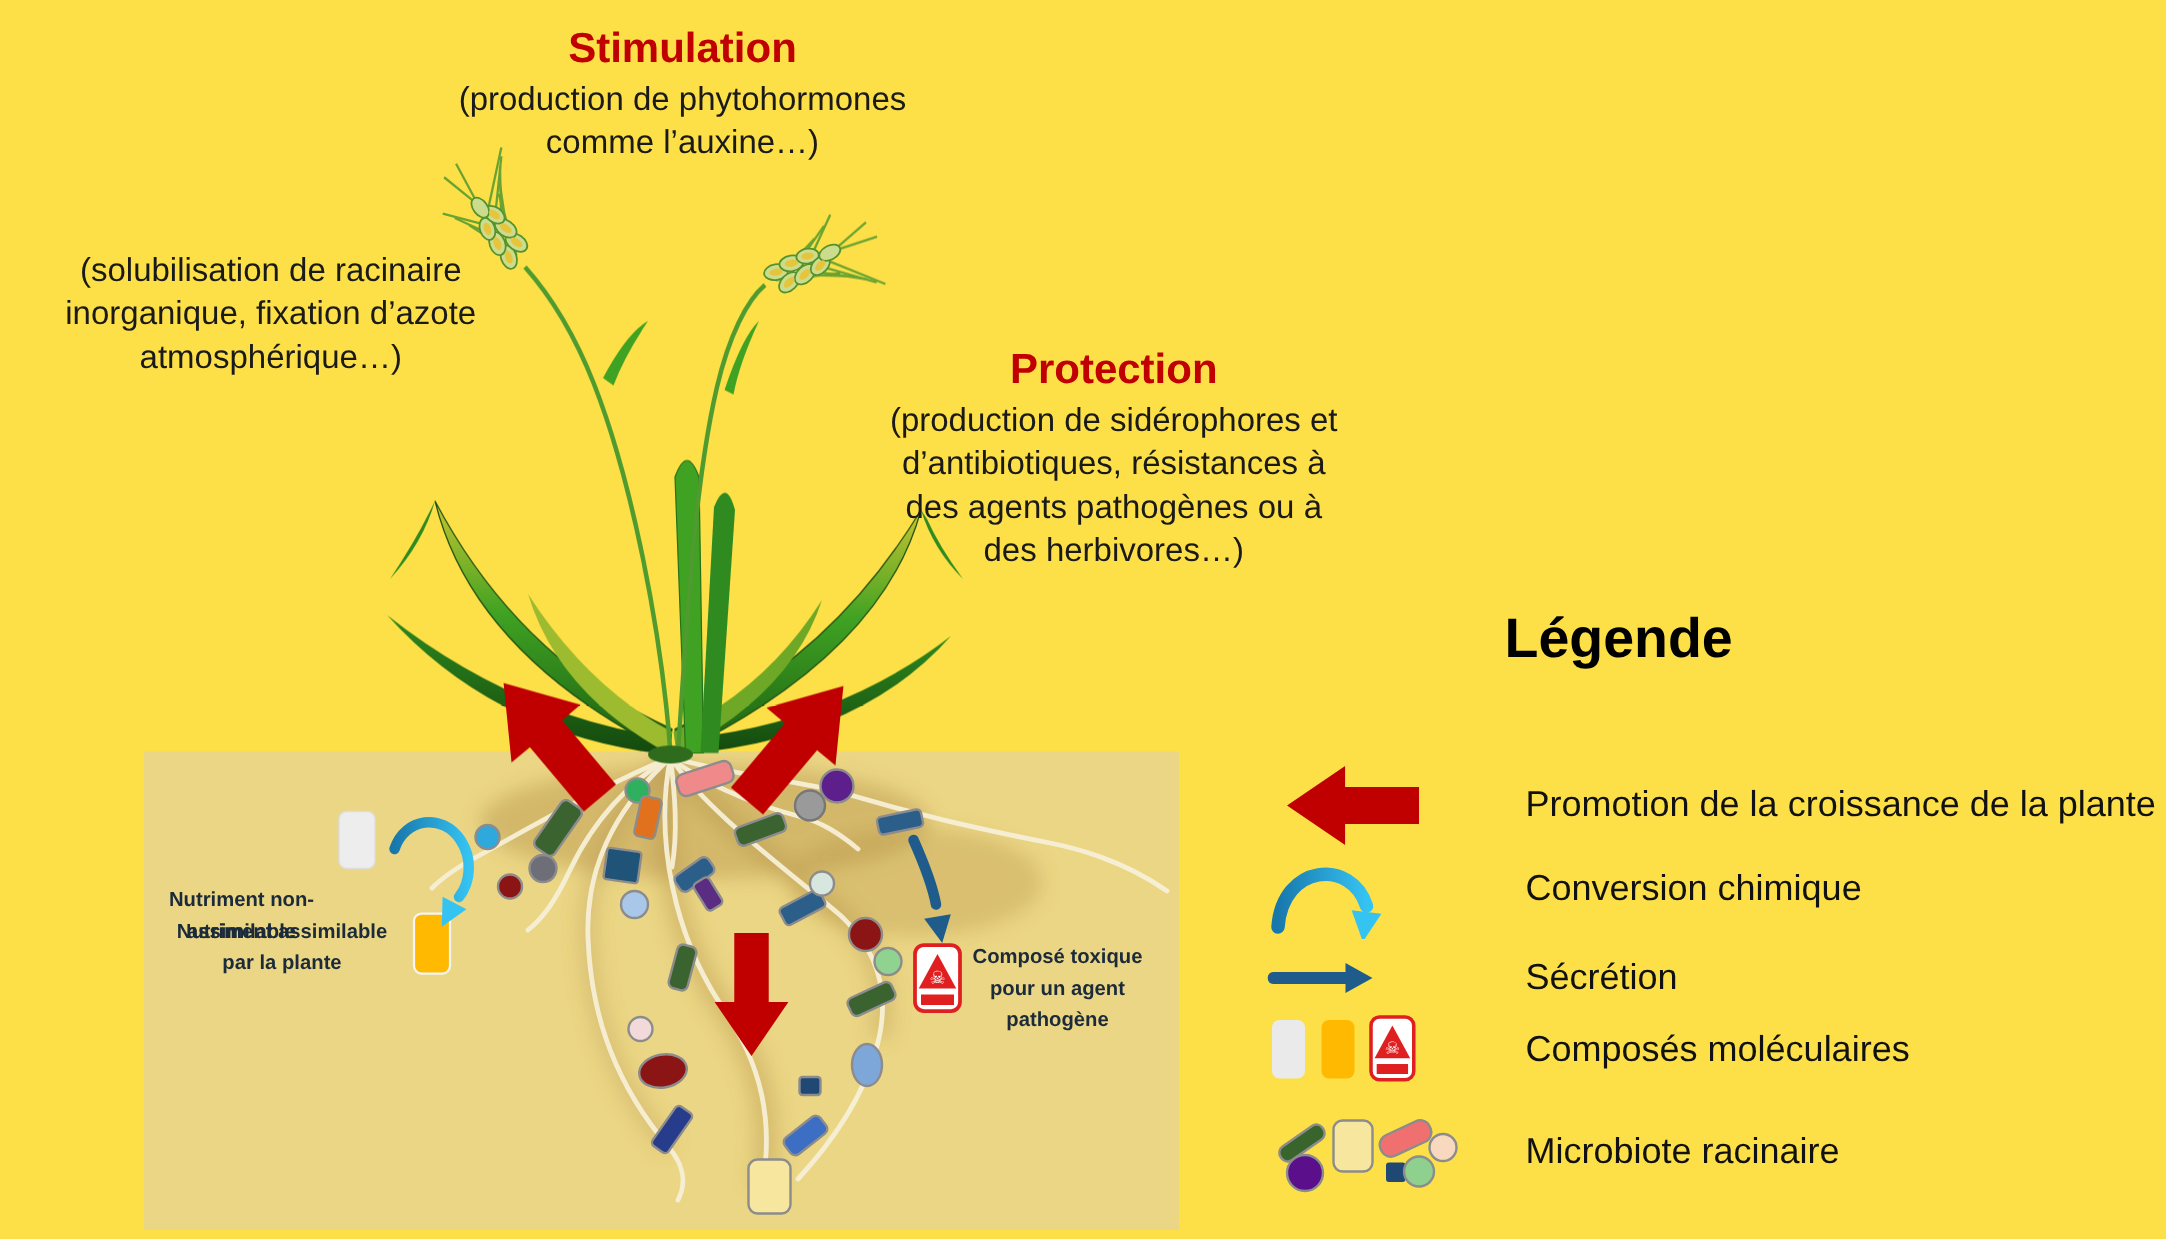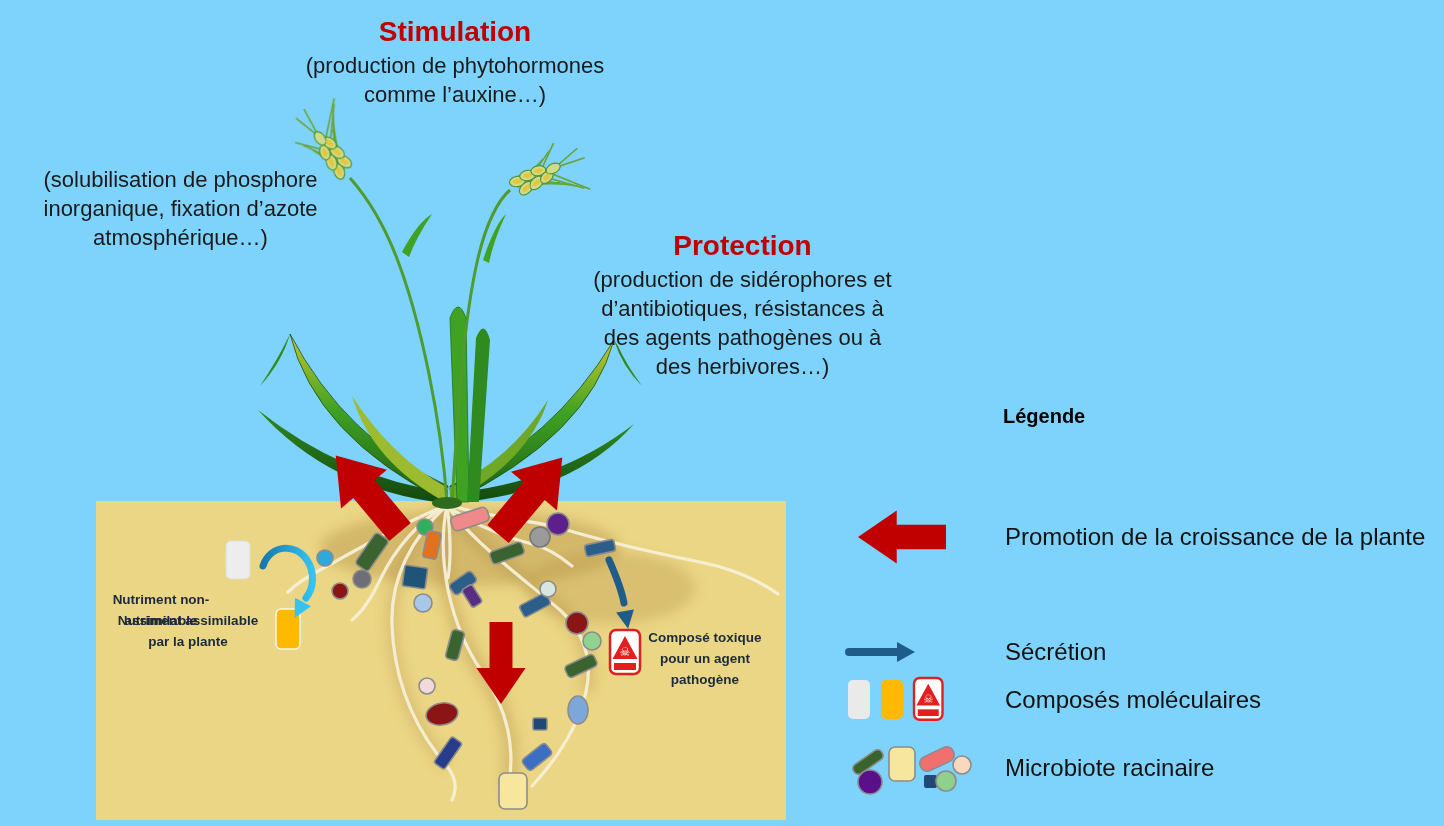--- a/index.html
+++ b/index.html
@@ -1,38 +1,38 @@
 <!DOCTYPE html>
 <html><head>
 <meta charset="utf-8">
 <style>
   html,body{margin:0;padding:0;background:#fff;}
-  .stage{position:relative;width:1444px;height:826px;background:#7dd3fc;overflow:hidden;
+  .stage{position:relative;width:1444px;height:826px;background:#fde047;overflow:hidden;
          font-family:"Liberation Sans", sans-serif;}
   .layer{position:absolute;inset:0;}
   svg{display:block;}
 
   
   .ann{position:absolute;text-align:center;z-index:3;}
   .ann-title{color:#C00000;font-weight:bold;font-size:28px;line-height:1.25;}
   .ann-desc{color:#1a1a1a;font-size:22px;line-height:1.32;white-space:pre-line;margin-top:2px;}
   #ann-stim{left:260px;top:14px;width:390px;}
   #ann-fert{left:8px;top:163px;width:345px;}
   #ann-prot{left:575px;top:228px;width:335px;}
 
   
   .soil-label{position:absolute;z-index:3;font-weight:bold;font-size:13.5px;color:#1C2B3A;
               text-align:center;white-space:pre-line;line-height:1.55;}
   #lbl-non{left:96px;top:546px;width:130px;margin-top:44px;}
   #lbl-assim{left:98px;top:611px;width:180px;text-align:center;}
   #lbl-toxic{left:645px;top:628px;width:120px;}
 
   
-  #legend-title{position:absolute;left:1003px;top:405px;font-size:20px;font-weight:bold;color:#000;z-index:3;}
-  .legend-row{position:absolute;left:845px;right:2px;display:flex;align-items:center;z-index:3;}
+  #legend-title{position:absolute;left:1003px;top:405px;font-size:37px;font-weight:bold;color:#000;z-index:3;}
+  .legend-row{position:absolute;left:845px;right:2px;display:flex;align-items:center;z-index:3;gap:12px;}
   .legend-icon{width:160px;flex:0 0 160px;display:flex;align-items:center;}
   .legend-label{font-size:24px;color:#111;white-space:nowrap;}
   #lrow-1{top:507px;height:60px;}
   #lrow-2{top:560px;height:66px;}
   #lrow-3{top:626px;height:52px;}
   #lrow-4{top:672px;height:56px;}
   #lrow-5{top:736px;height:64px;}
 </style>
 </head>
 <body>
@@ -188,21 +188,21 @@
       <use href="#rarw" transform="translate(501,622) rotate(90) scale(0.82)"></use>
     </g>
   </svg>
 
   <div class="ann" id="ann-stim">
     <div class="ann-title">Stimulation</div>
     <div class="ann-desc">(production de phytohormones
 comme l’auxine…)</div>
   </div>
   <div class="ann" id="ann-fert">
-    <div class="ann-desc">(solubilisation de phosphore
+    <div class="ann-desc">(solubilisation de racinaire
 inorganique, fixation d’azote
 atmosphérique…)</div>
   </div>
   <div class="ann" id="ann-prot">
     <div class="ann-title">Protection</div>
     <div class="ann-desc">(production de sidérophores et
 d’antibiotiques, résistances à
 des agents pathogènes ou à
 des herbivores…)</div>
   </div>
@@ -219,20 +219,29 @@
 
   <div class="legend-row" id="lrow-1">
     <span class="legend-icon">
       <svg width="104" height="58" viewBox="0 0 104 58">
         <use href="#rarw" transform="translate(101,29) rotate(180) scale(0.88)" fill="#C00000"></use>
       </svg>
     </span>
     <span class="legend-label">Promotion de la croissance de la plante</span>
   </div>
 
+  <div class="legend-row" id="lrow-2">
+    <span class="legend-icon">
+      <svg width="80" height="66" viewBox="0 0 80 66">
+        <path d="M7,58 C10,16 56,12 66,44" stroke="url(#gblue)" stroke-width="9" fill="none" stroke-linecap="round"></path>
+        <path d="M0,-10 L20,0 L0,10 Z" fill="#35C3F2" transform="translate(66,48) rotate(97)"></path>
+      </svg>
+    </span>
+    <span class="legend-label">Conversion chimique</span>
+  </div>
 
   <div class="legend-row" id="lrow-3">
     <span class="legend-icon">
       <svg width="80" height="24" viewBox="0 0 80 24">
         <path d="M4,12 L52,12" stroke="#1F5C8B" stroke-width="8" stroke-linecap="round"></path>
         <path d="M52,2 L70,12 L52,22 Z" fill="#1F5C8B"></path>
       </svg>
     </span>
     <span class="legend-label">Sécrétion</span>
   </div>

